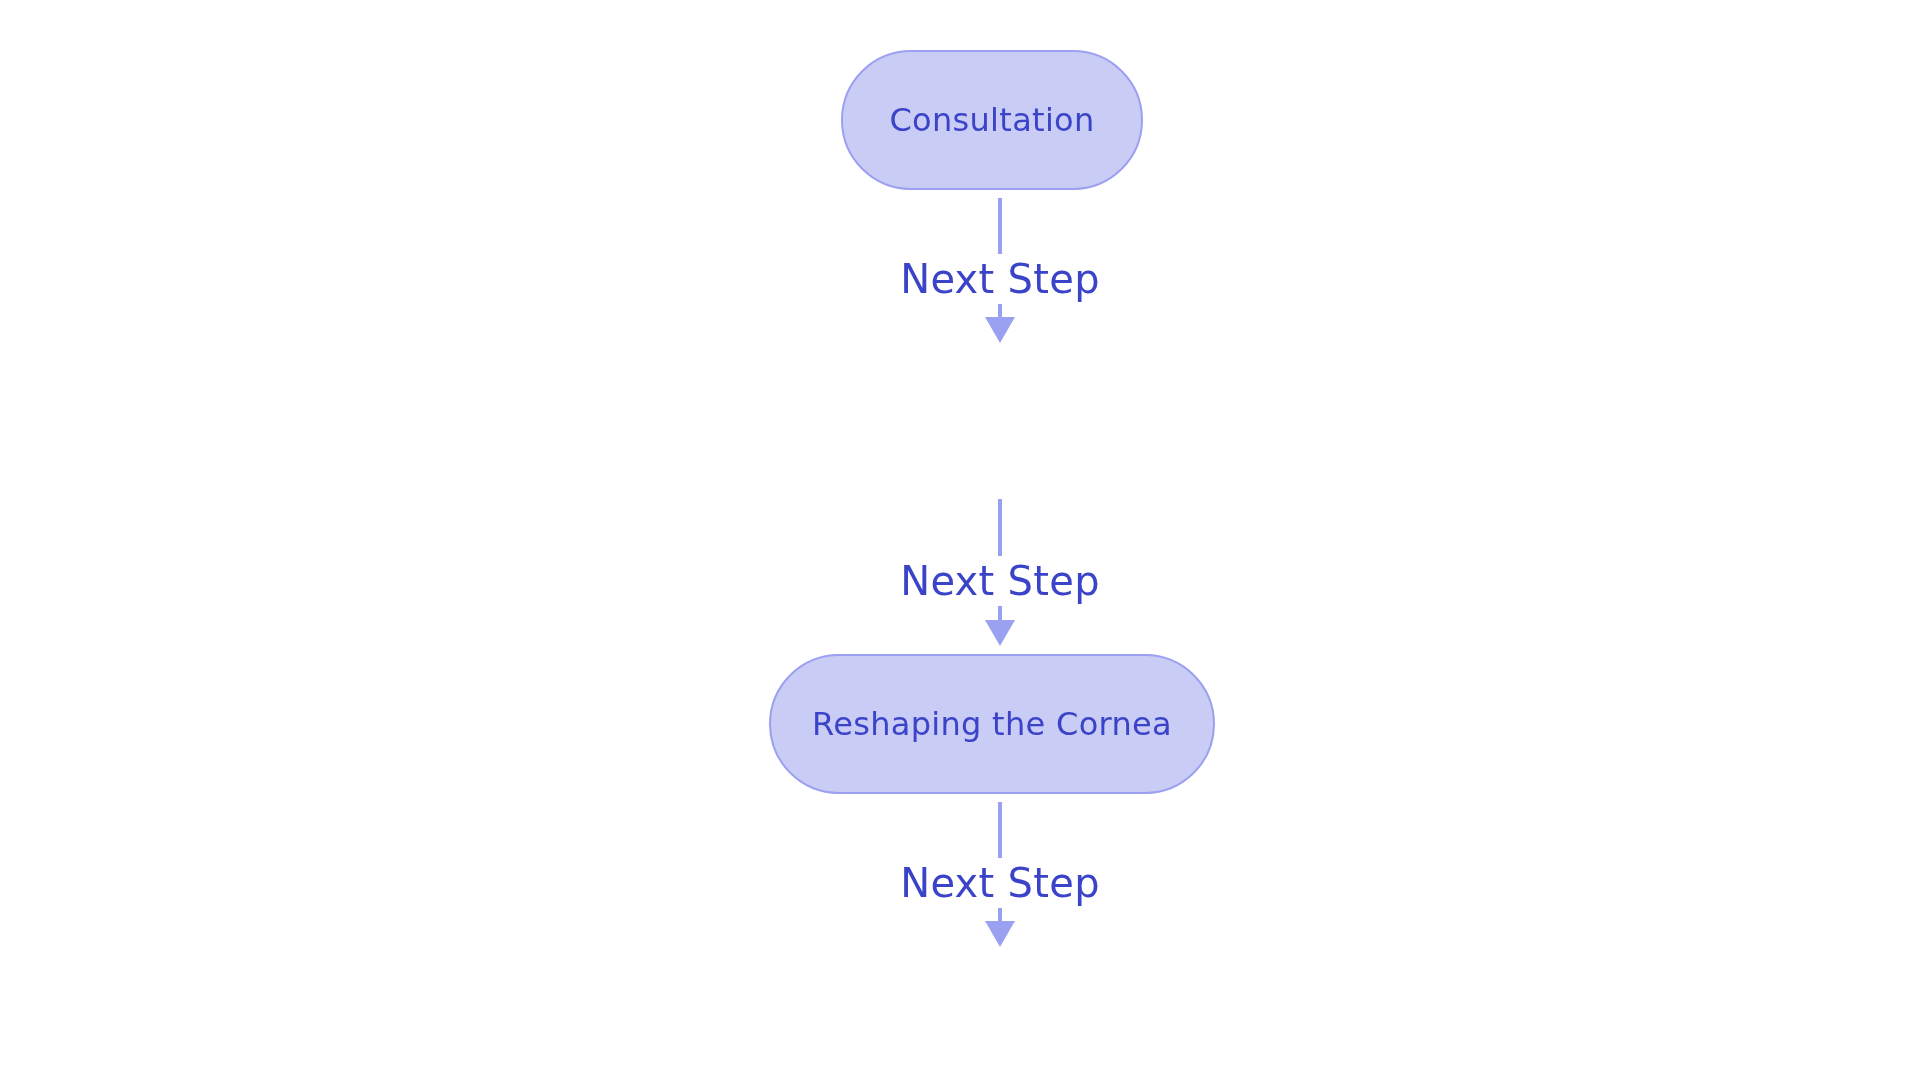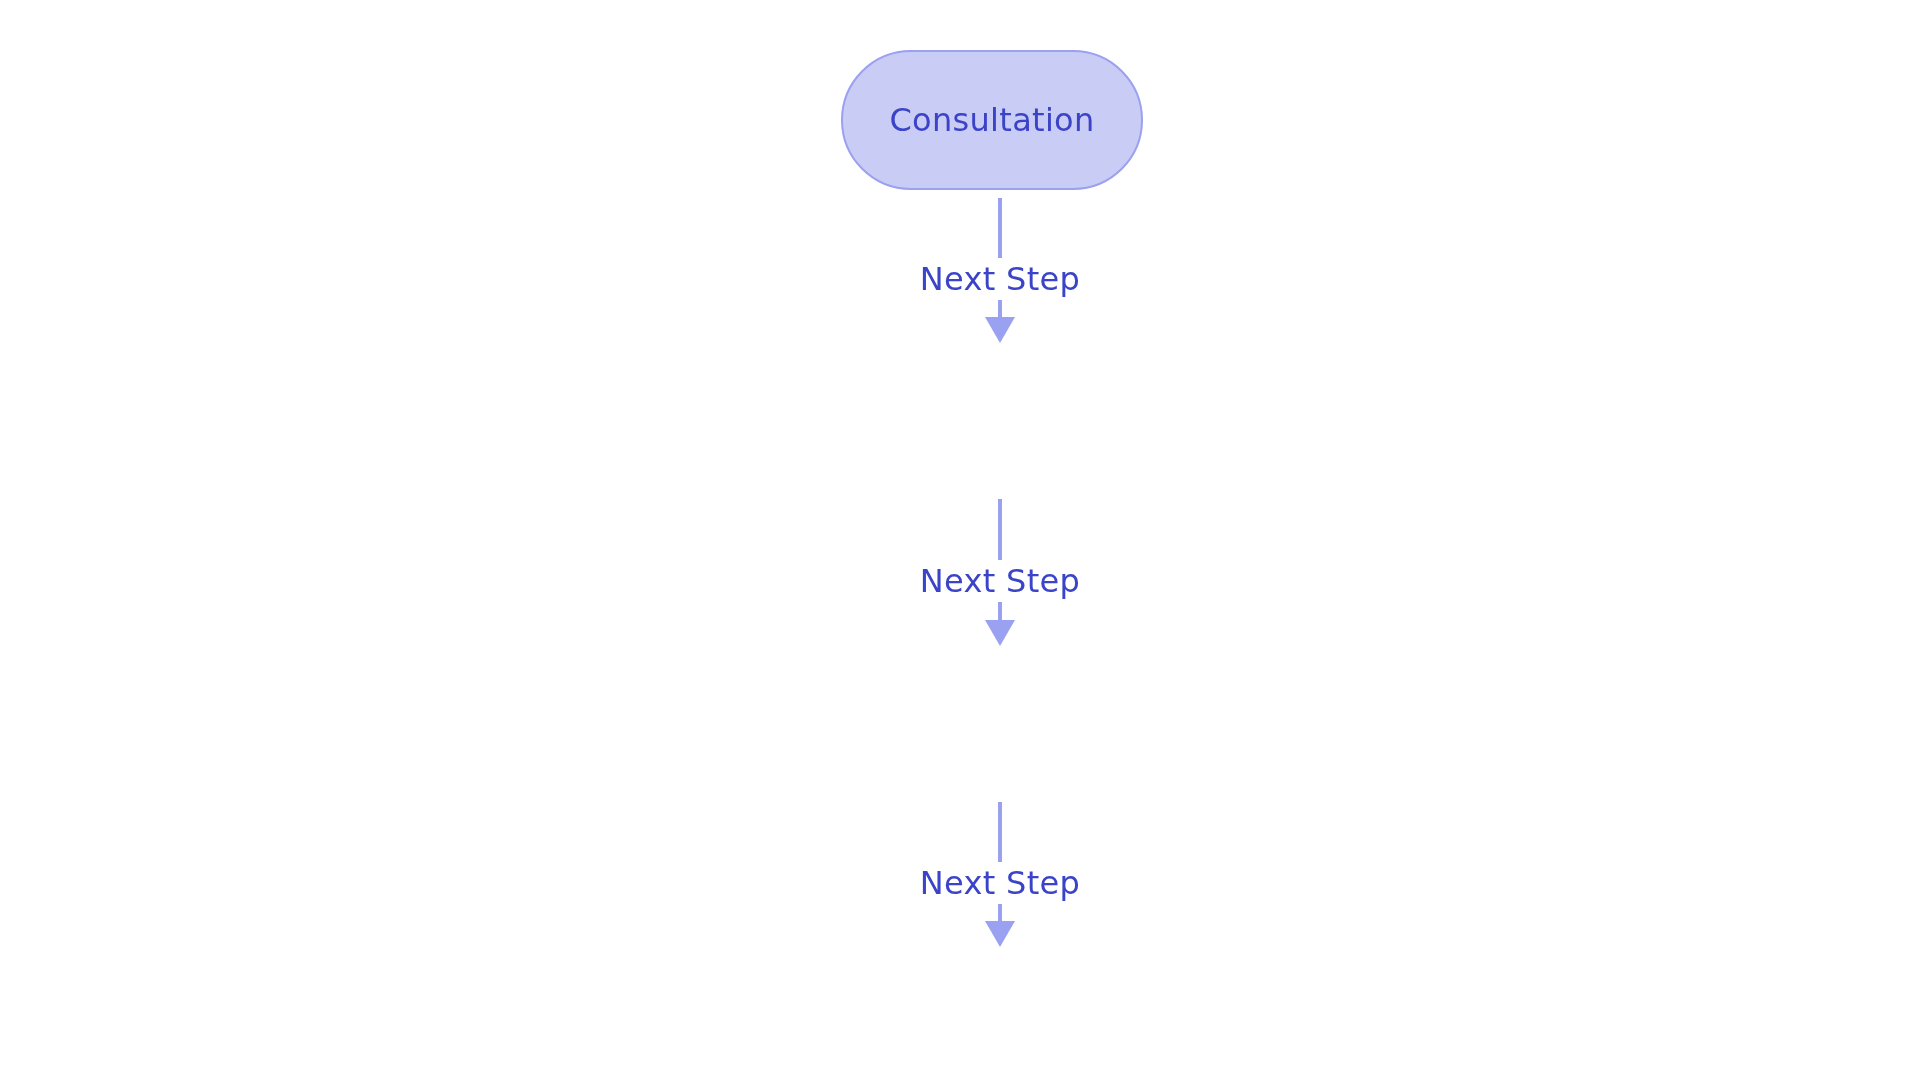--- a/index.html
+++ b/index.html
@@ -75,21 +75,21 @@
     border-right: 15px solid transparent;
     border-top: 26px solid var(--edge-line);
   }
   .edge-label {
     position: absolute;
     left: 50%;
     top: 50%;
     transform: translate(-50%, -50%);
     background: var(--background);
     color: var(--edge-label-text);
-    font-size: 32px;
+    font-size: 40px;
     letter-spacing: 0.3px;
     padding: 2px 10px;
     white-space: nowrap;
   }
 </style>
 </head>
 <body>
 
 <div class="stage">
 
@@ -103,20 +103,23 @@
     <span class="edge-label">Next Step</span>
   </div>
 
 
   <div class="connector conn-2">
     <div class="edge-line"></div>
     <div class="arrowhead"></div>
     <span class="edge-label">Next Step</span>
   </div>
 
+  <div class="node node-3">
+    <span class="node-label">Reshaping the Cornea</span>
+  </div>
 
   <div class="connector conn-3">
     <div class="edge-line"></div>
     <div class="arrowhead"></div>
     <span class="edge-label">Next Step</span>
   </div>
 
 
 </div>
 

